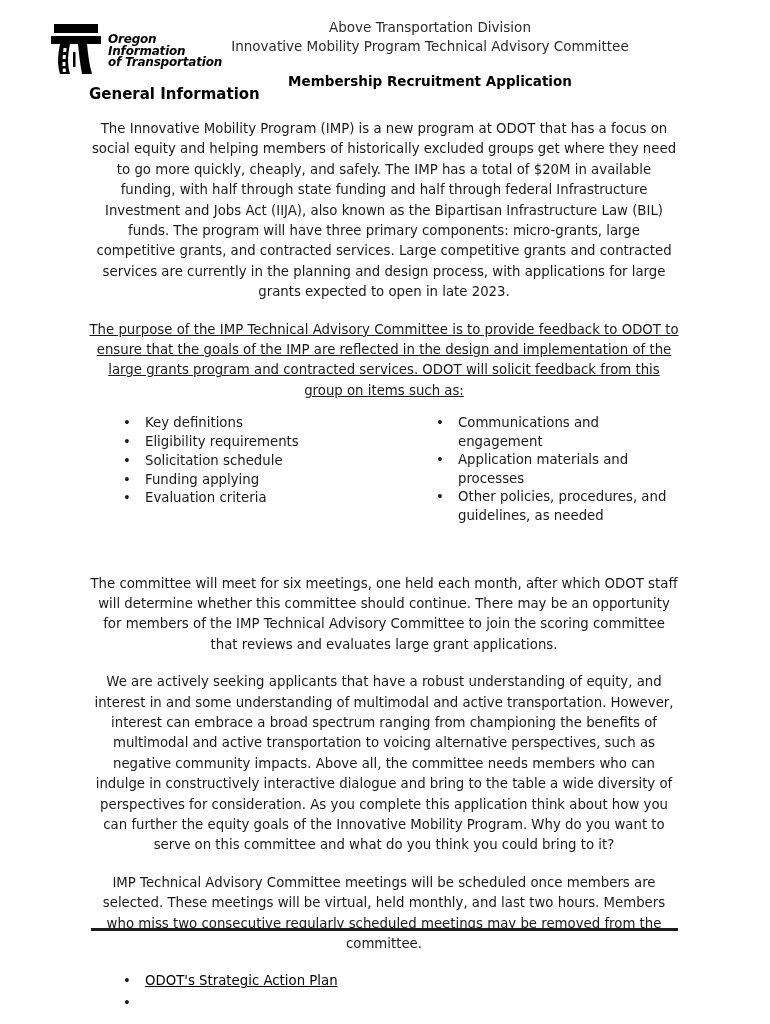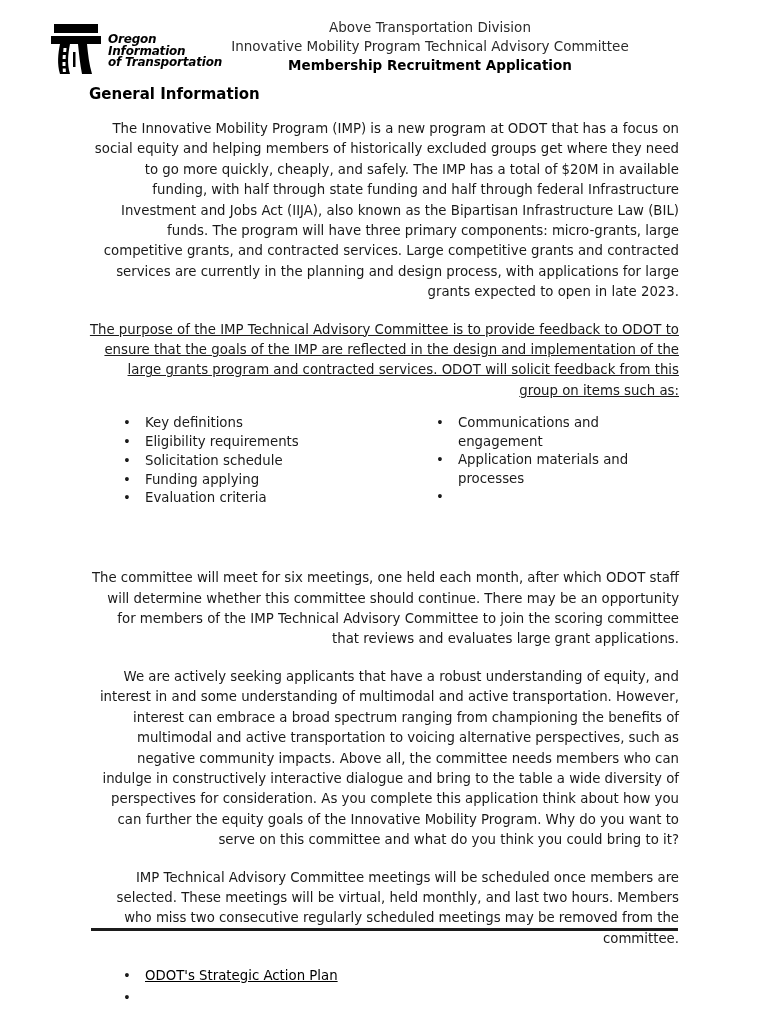--- a/index.html
+++ b/index.html
@@ -75,20 +75,21 @@
   .title-line2 {
     font-size: 13.5px;
     line-height: 19px;
     color: #2b2b2b;
   }
   .title-line3 {
     font-size: 13.5px;
     line-height: 19px;
     font-weight: bold;
     color: #000;
+    margin-top: 16px;
   }
 
   
   .body-wrap {
     position: absolute;
     left: 89px;
     top: 86px;
     width: 590px;
   }
 
@@ -96,23 +97,23 @@
     font-size: 15px;
     font-weight: bold;
     margin: 0 0 16px 0;
     line-height: 17px;
     color: #000;
   }
 
   p.para {
     font-size: 13.3px;
     line-height: 20.4px;
-    margin: 12px 0 17px 0;
+    margin: 0 0 17px 0;
     color: #1a1a1a;
-    text-align: right;
+    text-align: center;
   }
   p.para.tight { margin-bottom: 0; text-decoration: underline; }
 
   
   .bullet-columns {
     display: flex;
     margin: 13px 0 0 0;
   }
   .bullet-col {
     box-sizing: border-box;
@@ -262,20 +263,21 @@
           <li>
             <span class="bullet-dot">•</span>
             <span>Communications and engagement</span>
           </li>
           <li>
             <span class="bullet-dot">•</span>
             <span>Application materials and processes</span>
           </li>
           <li>
             <span class="bullet-dot">•</span>
+            <span>Other policies, procedures, and guidelines, as needed</span>
           </li>
         </ul>
       </div>
     </div>
 
     <div class="gap-after-bullets"></div>
 
     <p class="para">The committee will meet for six meetings, one held each month, after which ODOT staff will determine whether this committee should continue. There may be an opportunity for members of the IMP Technical Advisory Committee to join the scoring committee that reviews and evaluates large grant applications.</p>
 
     <p class="para">We are actively seeking applicants that have a robust understanding of equity, and interest in and some understanding of multimodal and active transportation. However, interest can embrace a broad spectrum ranging from championing the benefits of multimodal and active transportation to voicing alternative perspectives, such as negative community impacts.  Above all, the committee needs members who can indulge in constructively interactive dialogue and bring to the table a wide diversity of perspectives for consideration.  As you complete this application think about how you can further the equity goals of the Innovative Mobility Program. Why do you want to serve on this committee and what do you think you could bring to it?</p>

